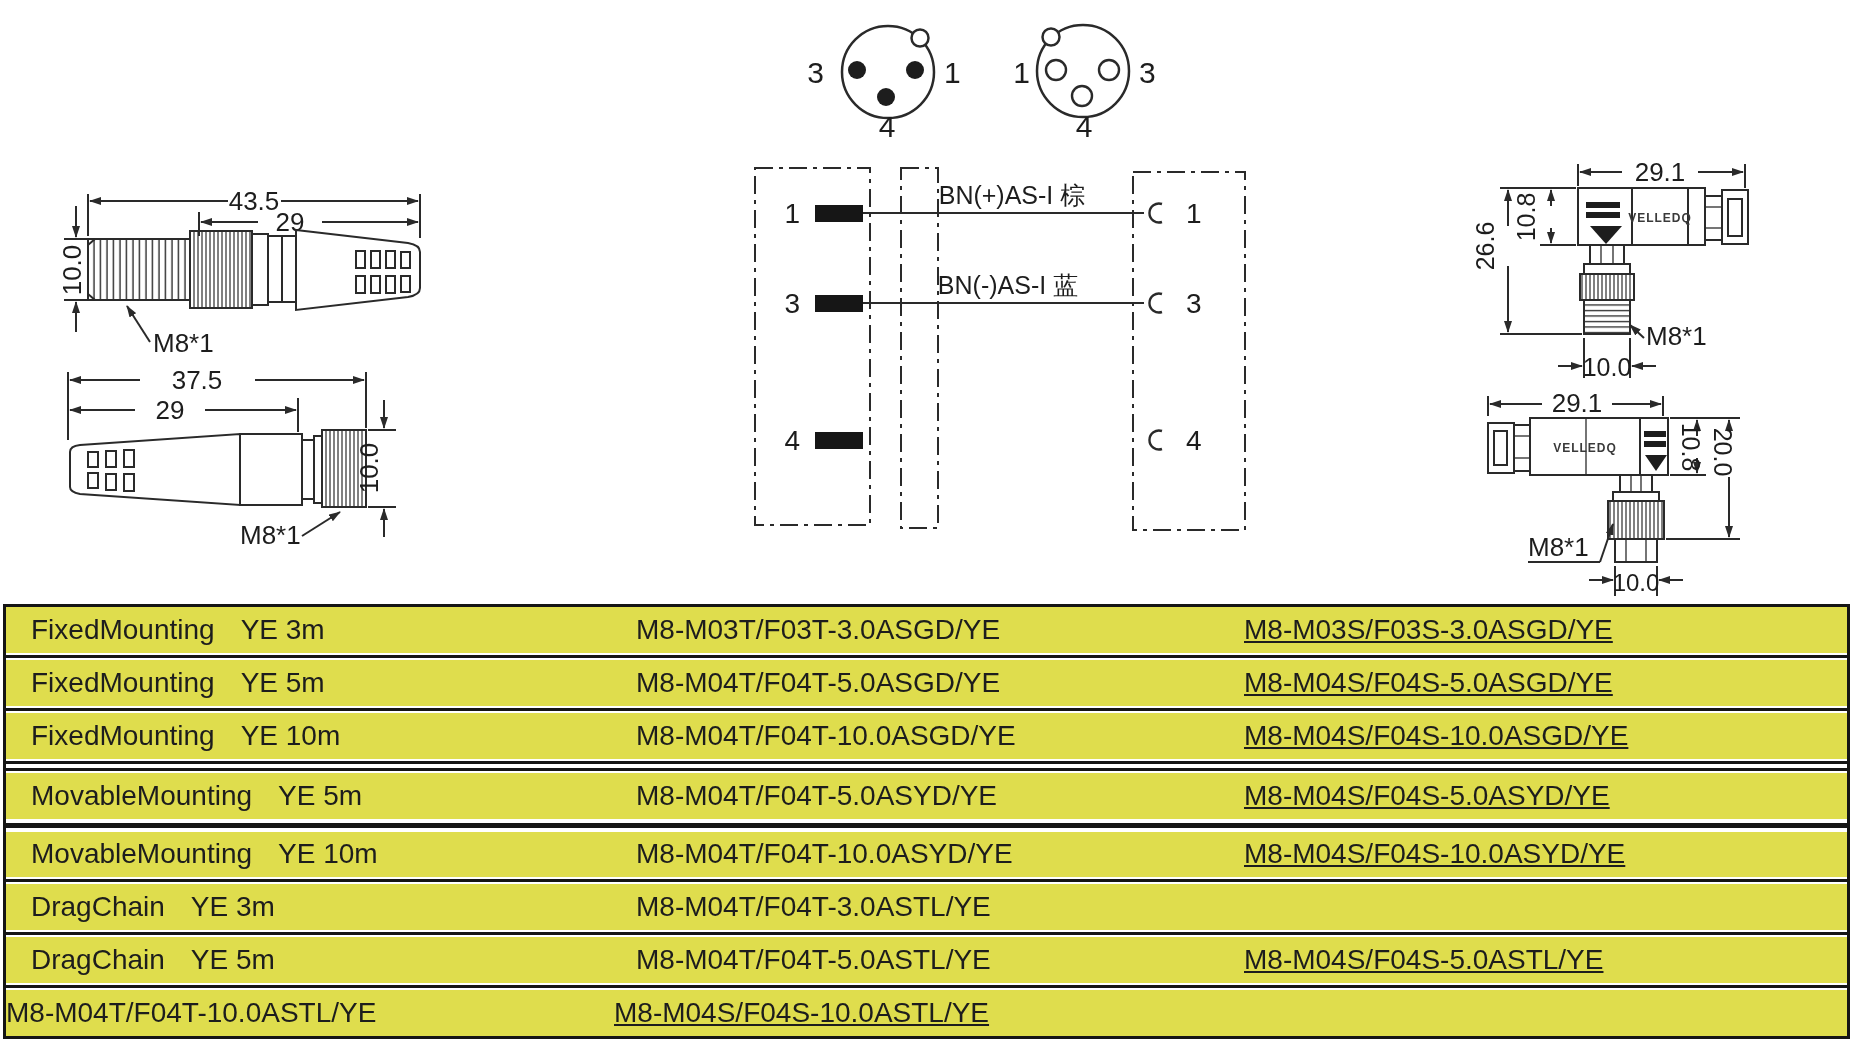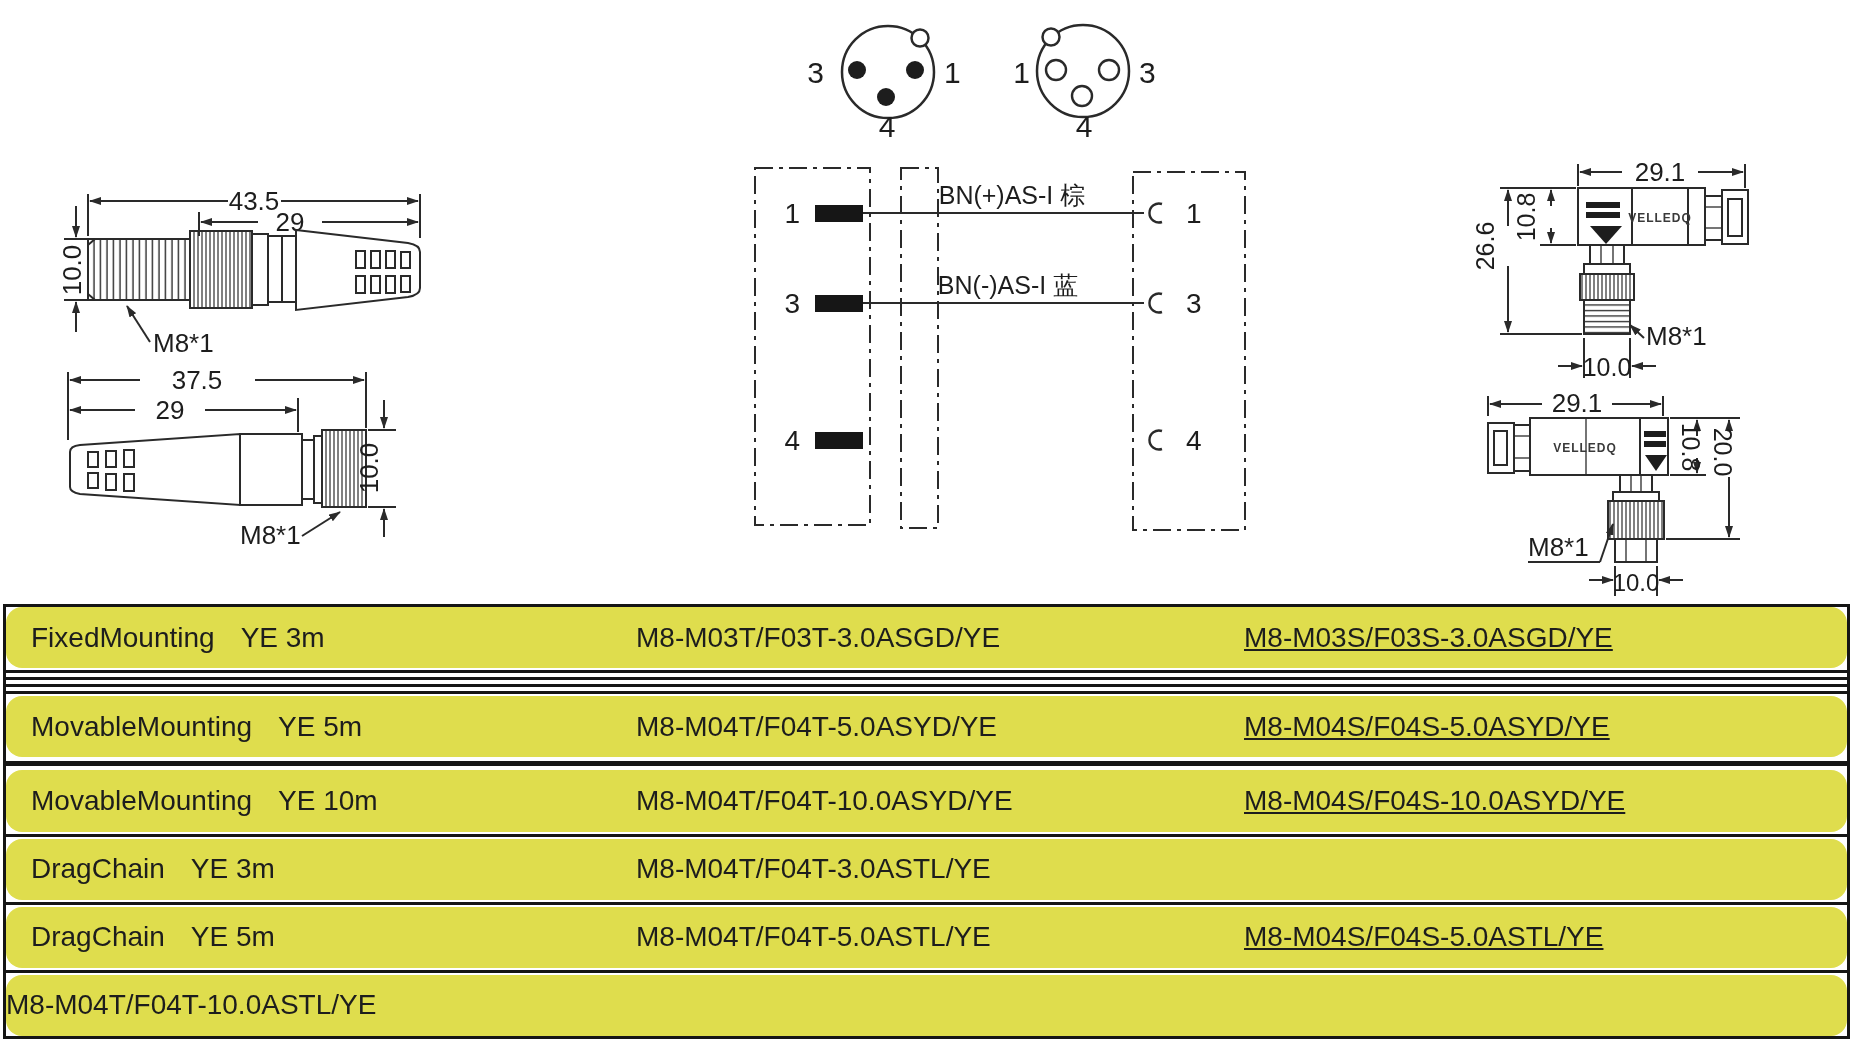--- a/index.html
+++ b/index.html
@@ -8,21 +8,21 @@
   .drawings{position:absolute;left:0;top:0;}
   svg text{font-family:"Liberation Sans",sans-serif;fill:#1d1d1d;}
   .dim{font-size:26px;}
   .dimS{font-size:25px;}
   .pinlbl{font-size:30px;}
   .wirelbl{font-size:25px;}
   .brand{font-size:12px;letter-spacing:1px;fill:#3a3a3a;font-weight:bold;}
   
   .ptable{position:absolute;left:3px;right:3px;top:604px;bottom:5px;
           border:3px solid #151515;display:flex;flex-direction:column;background:#ffffff;}
-  .trow{flex:1;display:flex;align-items:center;background:#dfdd4d;font-size:28px;border-radius:16px;}
+  .trow{flex:1;display:flex;align-items:center;background:#dfdd4d;font-size:28px;}
   .sep{height:7px;flex:none;background:linear-gradient(to bottom,#ffffff 0 2px,#151515 2px 5px,#ffffff 5px 7px);}
   .sep.big{height:13px;background:linear-gradient(to bottom,#ffffff 0 4px,#151515 4px 9px,#ffffff 9px 13px);}
   .c1{width:630px;padding-left:25px;box-sizing:border-box;white-space:pre;}
   .mount{margin-right:26px;}
   .c2{width:608px;}
   .c3{flex:1;text-decoration:underline;}
 </style>
 </head>
 <body>
 
@@ -277,21 +277,31 @@
   </g>
 </svg>
 
 <div class="ptable">
   <div class="trow">
     <div class="c1"><span class="mount">FixedMounting</span><span>YE 3m</span></div>
     <div class="c2">M8-M03T/F03T-3.0ASGD/YE</div>
     <div class="c3">M8-M03S/F03S-3.0ASGD/YE</div>
   </div>
   <div class="sep"></div>
-  <div class="sep"></div>
+  <div class="trow">
+    <div class="c1"><span class="mount">FixedMounting</span><span>YE 5m</span></div>
+    <div class="c2">M8-M04T/F04T-5.0ASGD/YE</div>
+    <div class="c3">M8-M04S/F04S-5.0ASGD/YE</div>
+  </div>
+  <div class="sep"></div>
+  <div class="trow">
+    <div class="c1"><span class="mount">FixedMounting</span><span>YE 10m</span></div>
+    <div class="c2">M8-M04T/F04T-10.0ASGD/YE</div>
+    <div class="c3">M8-M04S/F04S-10.0ASGD/YE</div>
+  </div>
   <div class="sep"></div>
   <div class="sep"></div>
   <div class="trow">
     <div class="c1"><span class="mount">MovableMounting</span><span>YE 5m</span></div>
     <div class="c2">M8-M04T/F04T-5.0ASYD/YE</div>
     <div class="c3">M8-M04S/F04S-5.0ASYD/YE</div>
   </div>
   <div class="sep big"></div>
   <div class="trow">
     <div class="c1"><span class="mount">MovableMounting</span><span>YE 10m</span></div>
@@ -305,16 +315,17 @@
   </div>
   <div class="sep"></div>
   <div class="trow">
     <div class="c1"><span class="mount">DragChain</span><span>YE 5m</span></div>
     <div class="c2">M8-M04T/F04T-5.0ASTL/YE</div>
     <div class="c3">M8-M04S/F04S-5.0ASTL/YE</div>
   </div>
   <div class="sep"></div>
   <div class="trow">
     <div class="c2">M8-M04T/F04T-10.0ASTL/YE</div>
+    <div class="c3">M8-M04S/F04S-10.0ASTL/YE</div>
   </div>
 </div>
 
 </div>
 
 </body></html>

